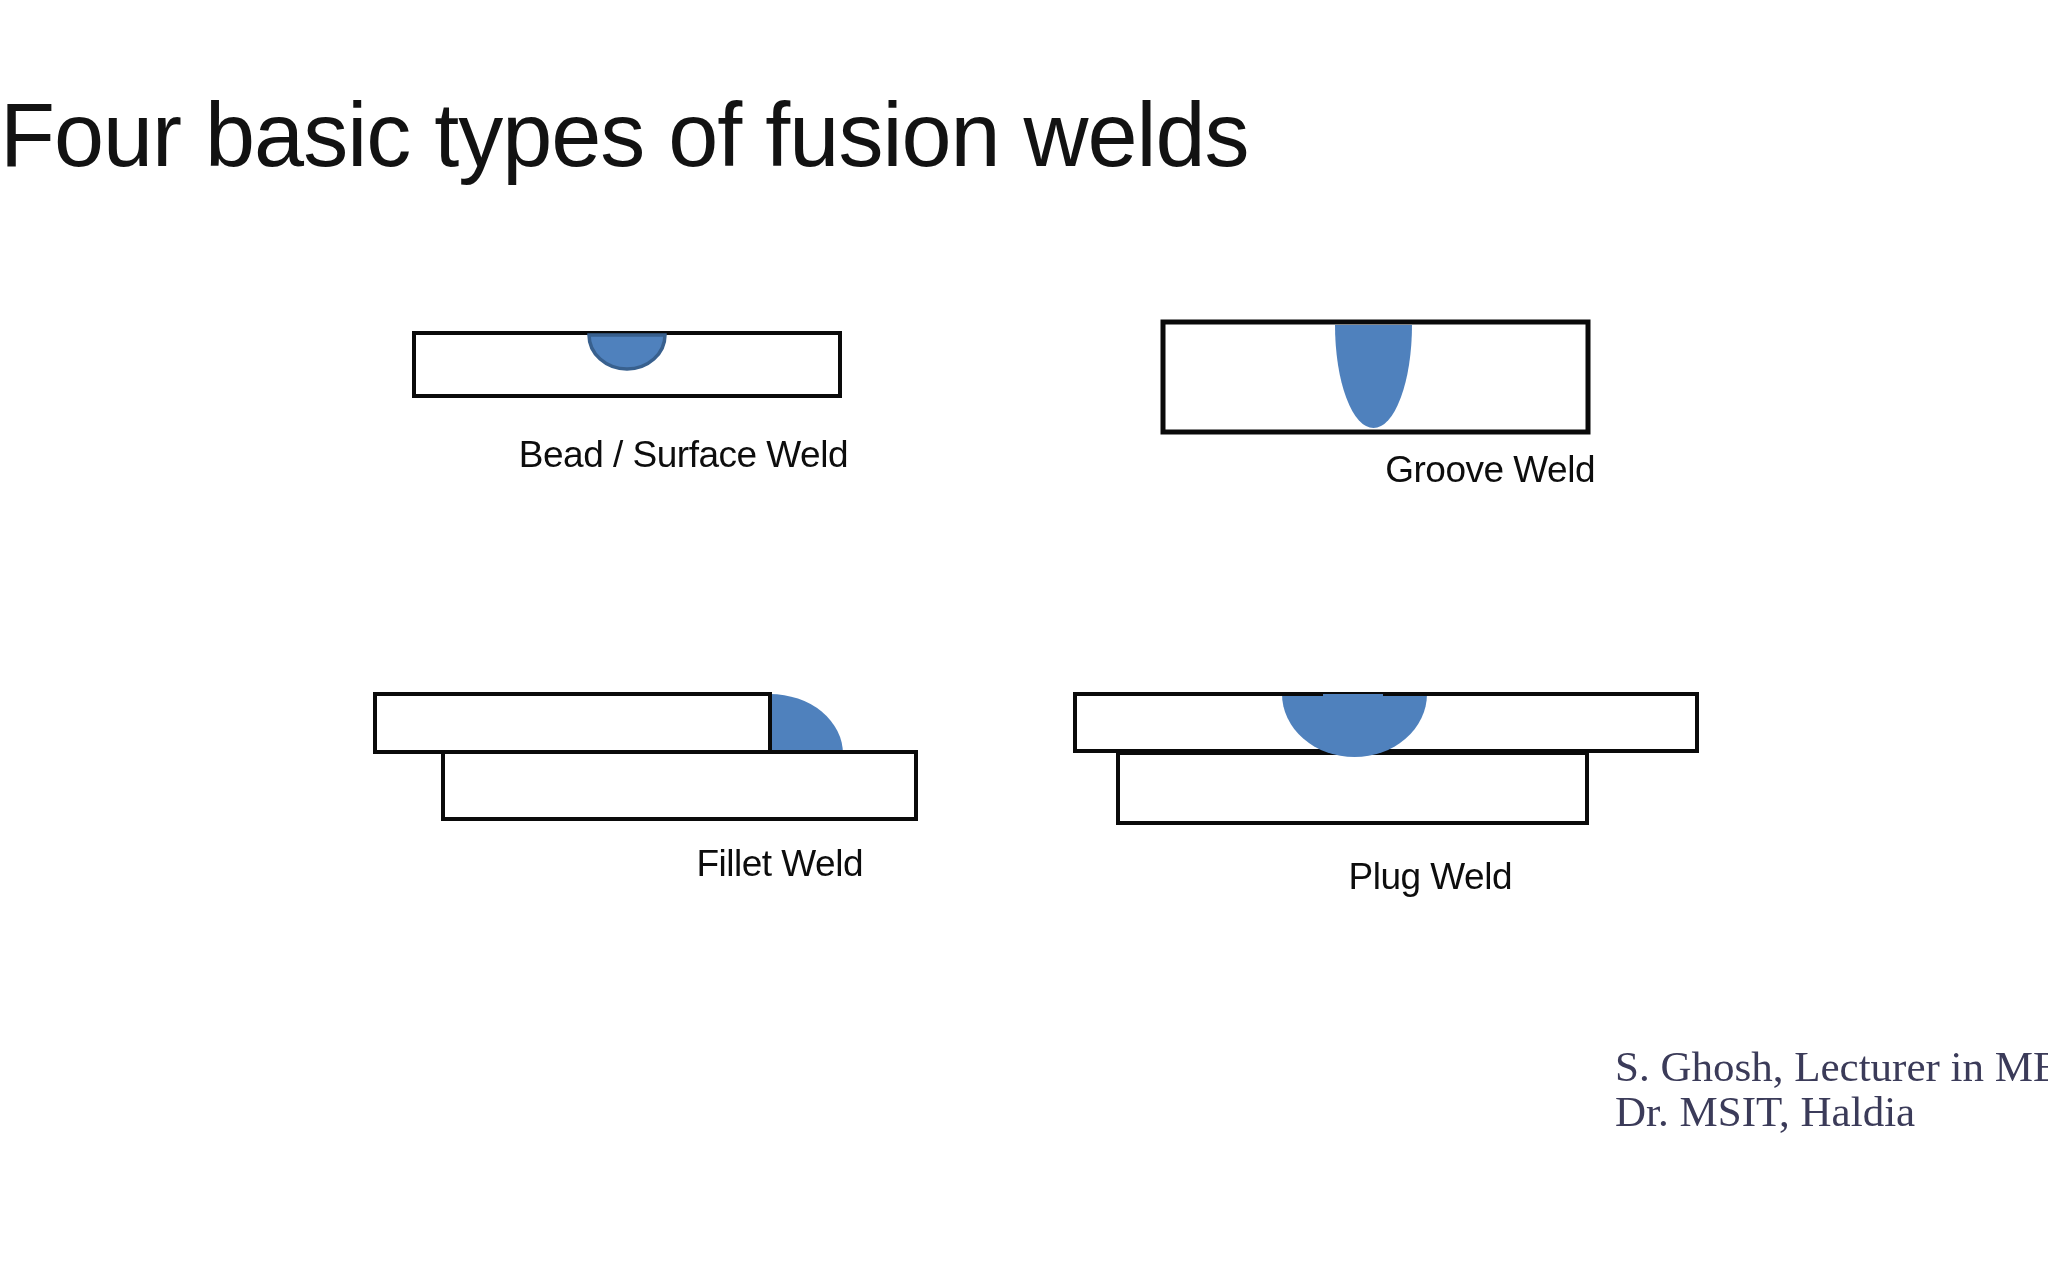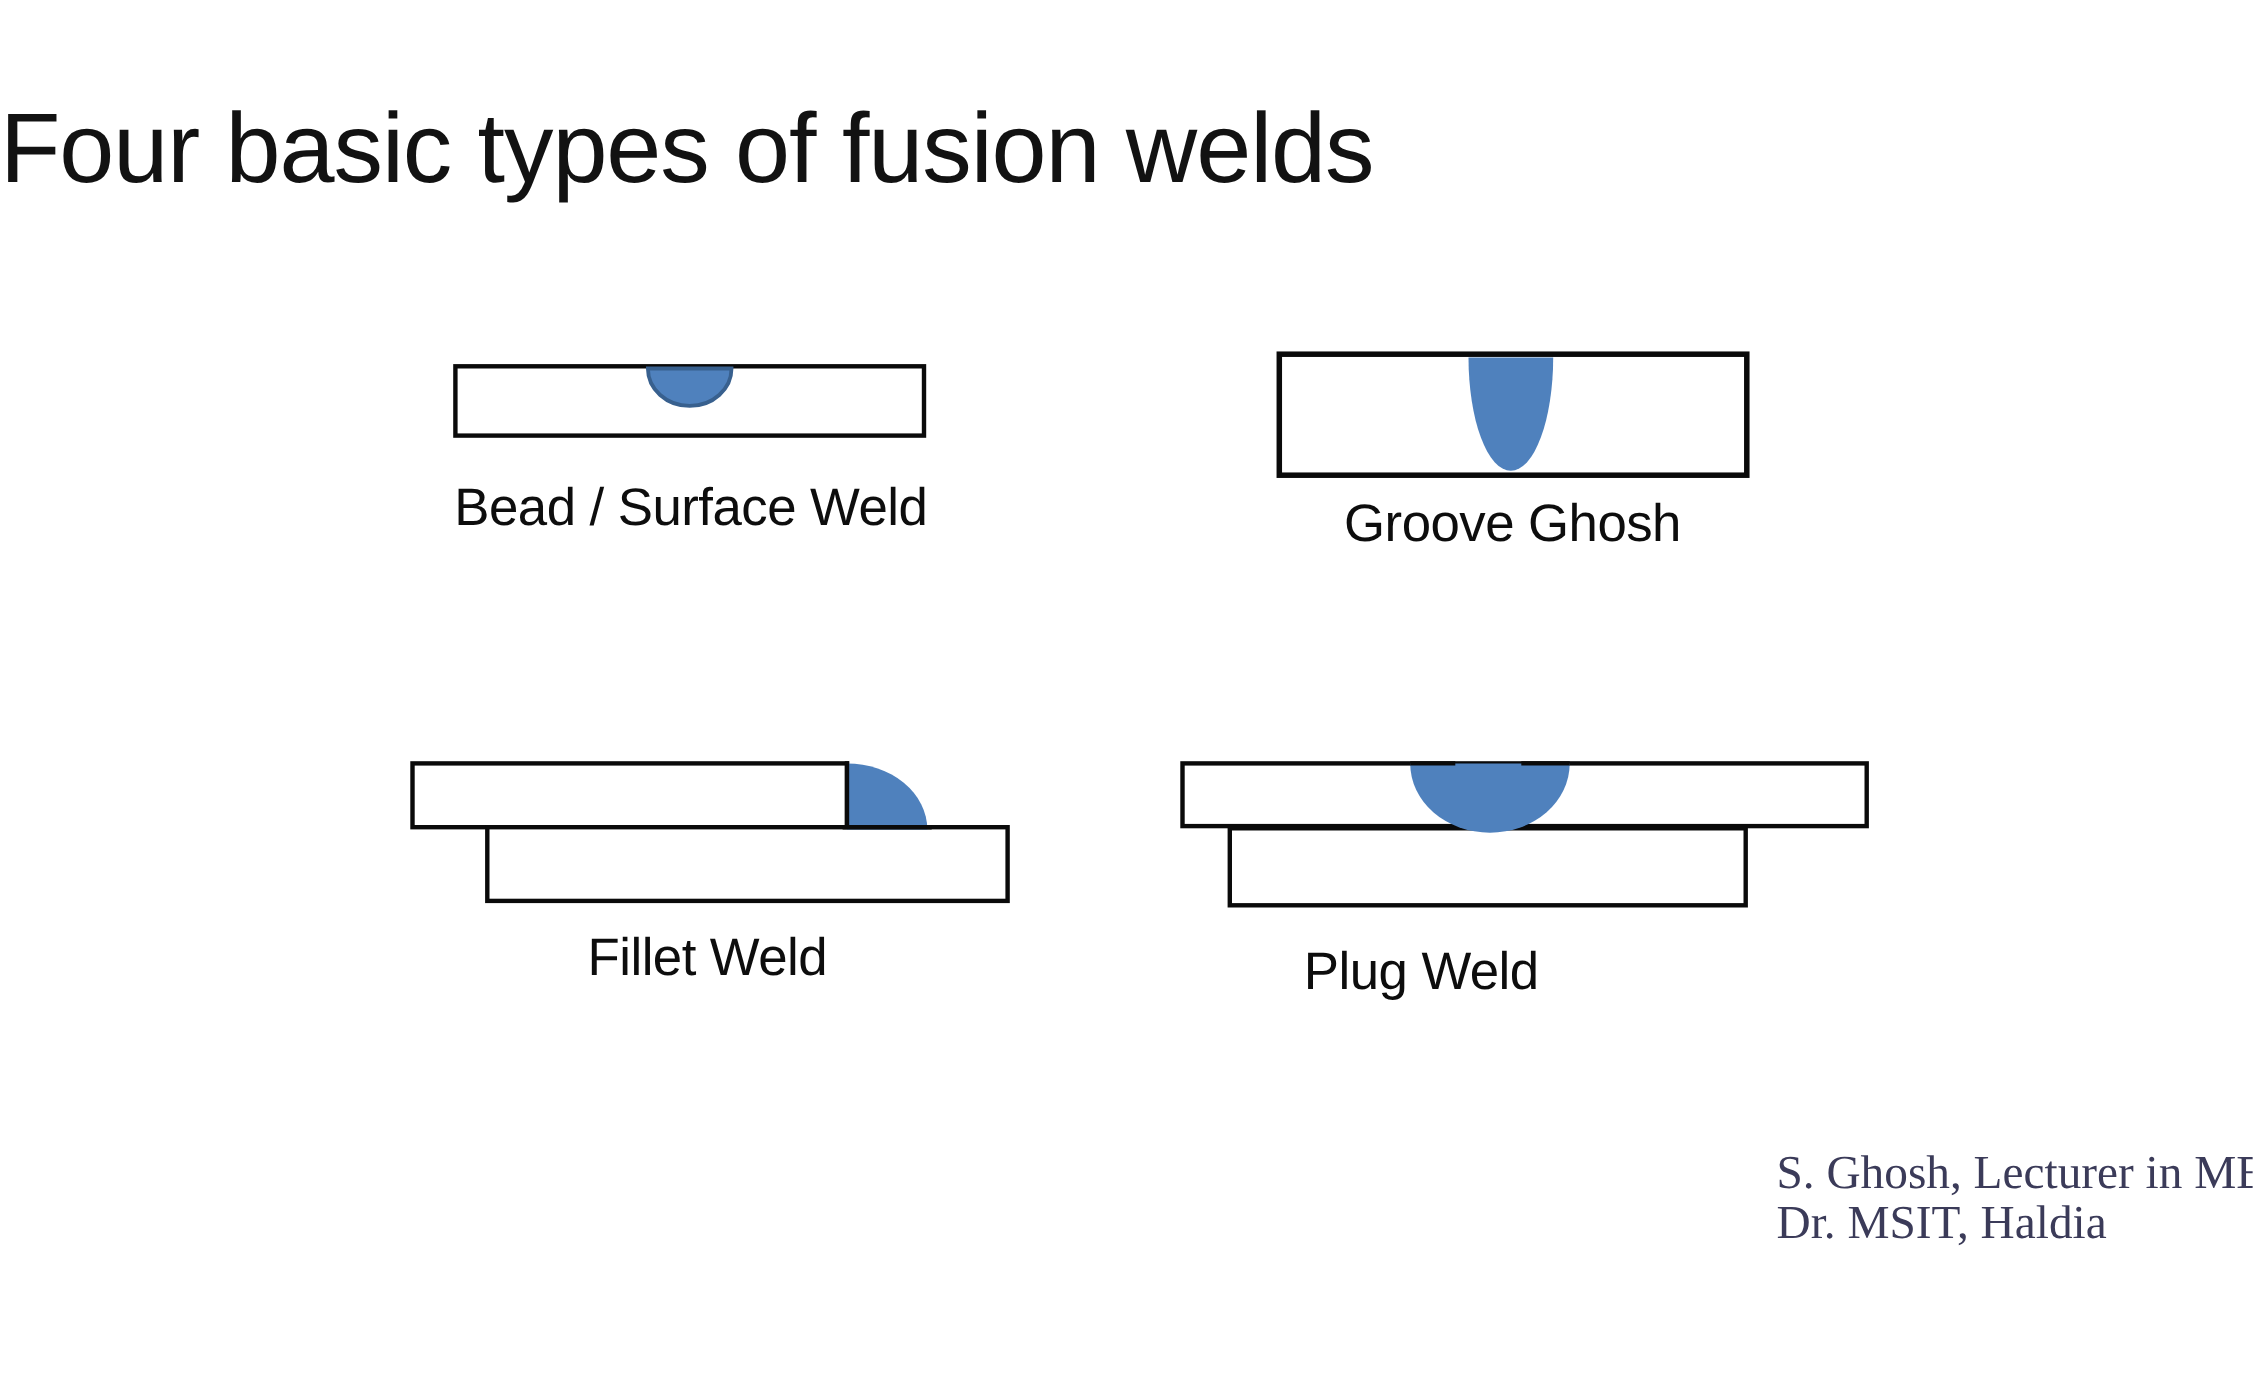--- a/index.html
+++ b/index.html
@@ -16,22 +16,22 @@
     text-align:left;
     font-size:90px;
     line-height:1.2;
     letter-spacing:-1px;
     color:#121212;
     white-space:nowrap;
   }
   .weld-label{
     position:absolute;
     width:440px;
-    text-align:center;
-    font-size:48px;
+    text-align:right;
+    font-size:37px;
     line-height:1.2;
     letter-spacing:-0.5px;
     color:#0d0d0d;
     white-space:nowrap;
   }
   .diagram{position:absolute;}
   .attribution{
     position:absolute;
     left:1615px;top:1044px;
     font-family:"Liberation Serif", serif;
@@ -51,21 +51,21 @@
   <svg class="diagram" style="left:408px;top:327px;" width="440" height="76" viewBox="408 327 440 76">
     <rect x="414" y="333" width="426" height="63" stroke-width="4" fill="#ffffff" stroke="#0a0a0a"></rect>
     <path d="M 589,335 A 38,34 0 0 0 665,335 Z" stroke-width="3.5" fill="#4f81bd" stroke="#38608e"></path>
   </svg>
   <div class="weld-label" style="left:408px;top:433px;">Bead / Surface Weld</div>
 
   <svg class="diagram" style="left:1158px;top:317px;" width="436" height="122" viewBox="1158 317 436 122">
     <rect x="1163" y="322" width="425" height="110" stroke-width="5" fill="#ffffff" stroke="#0a0a0a"></rect>
     <path d="M 1335,325 A 38.5,103 0 0 0 1412,325 Z" fill="#4f81bd"></path>
   </svg>
-  <div class="weld-label" style="left:1155px;top:448px;">Groove Ghosh</div>
+  <div class="weld-label" style="left:1155px;top:448px;">Groove Weld</div>
 
   <svg class="diagram" style="left:371px;top:690px;" width="550" height="134" viewBox="371 690 550 134">
     <rect x="375" y="694" width="395" height="58" stroke-width="4" fill="#ffffff" stroke="#0a0a0a"></rect>
     <rect x="443" y="752" width="473" height="67" stroke-width="4" fill="#ffffff" stroke="#0a0a0a"></rect>
     <path d="M 770,694 A 73,60 0 0 1 843,754 L 770,754 Z" fill="#4f81bd"></path>
     <path d="M 770,692 L 770,752" fill="none" stroke-width="4" stroke="#0a0a0a"></path>
     <path d="M 766,752 L 847,752" fill="none" stroke-width="4" stroke="#0a0a0a"></path>
   </svg>
   <div class="weld-label" style="left:423px;top:842px;">Fillet Weld</div>
 

